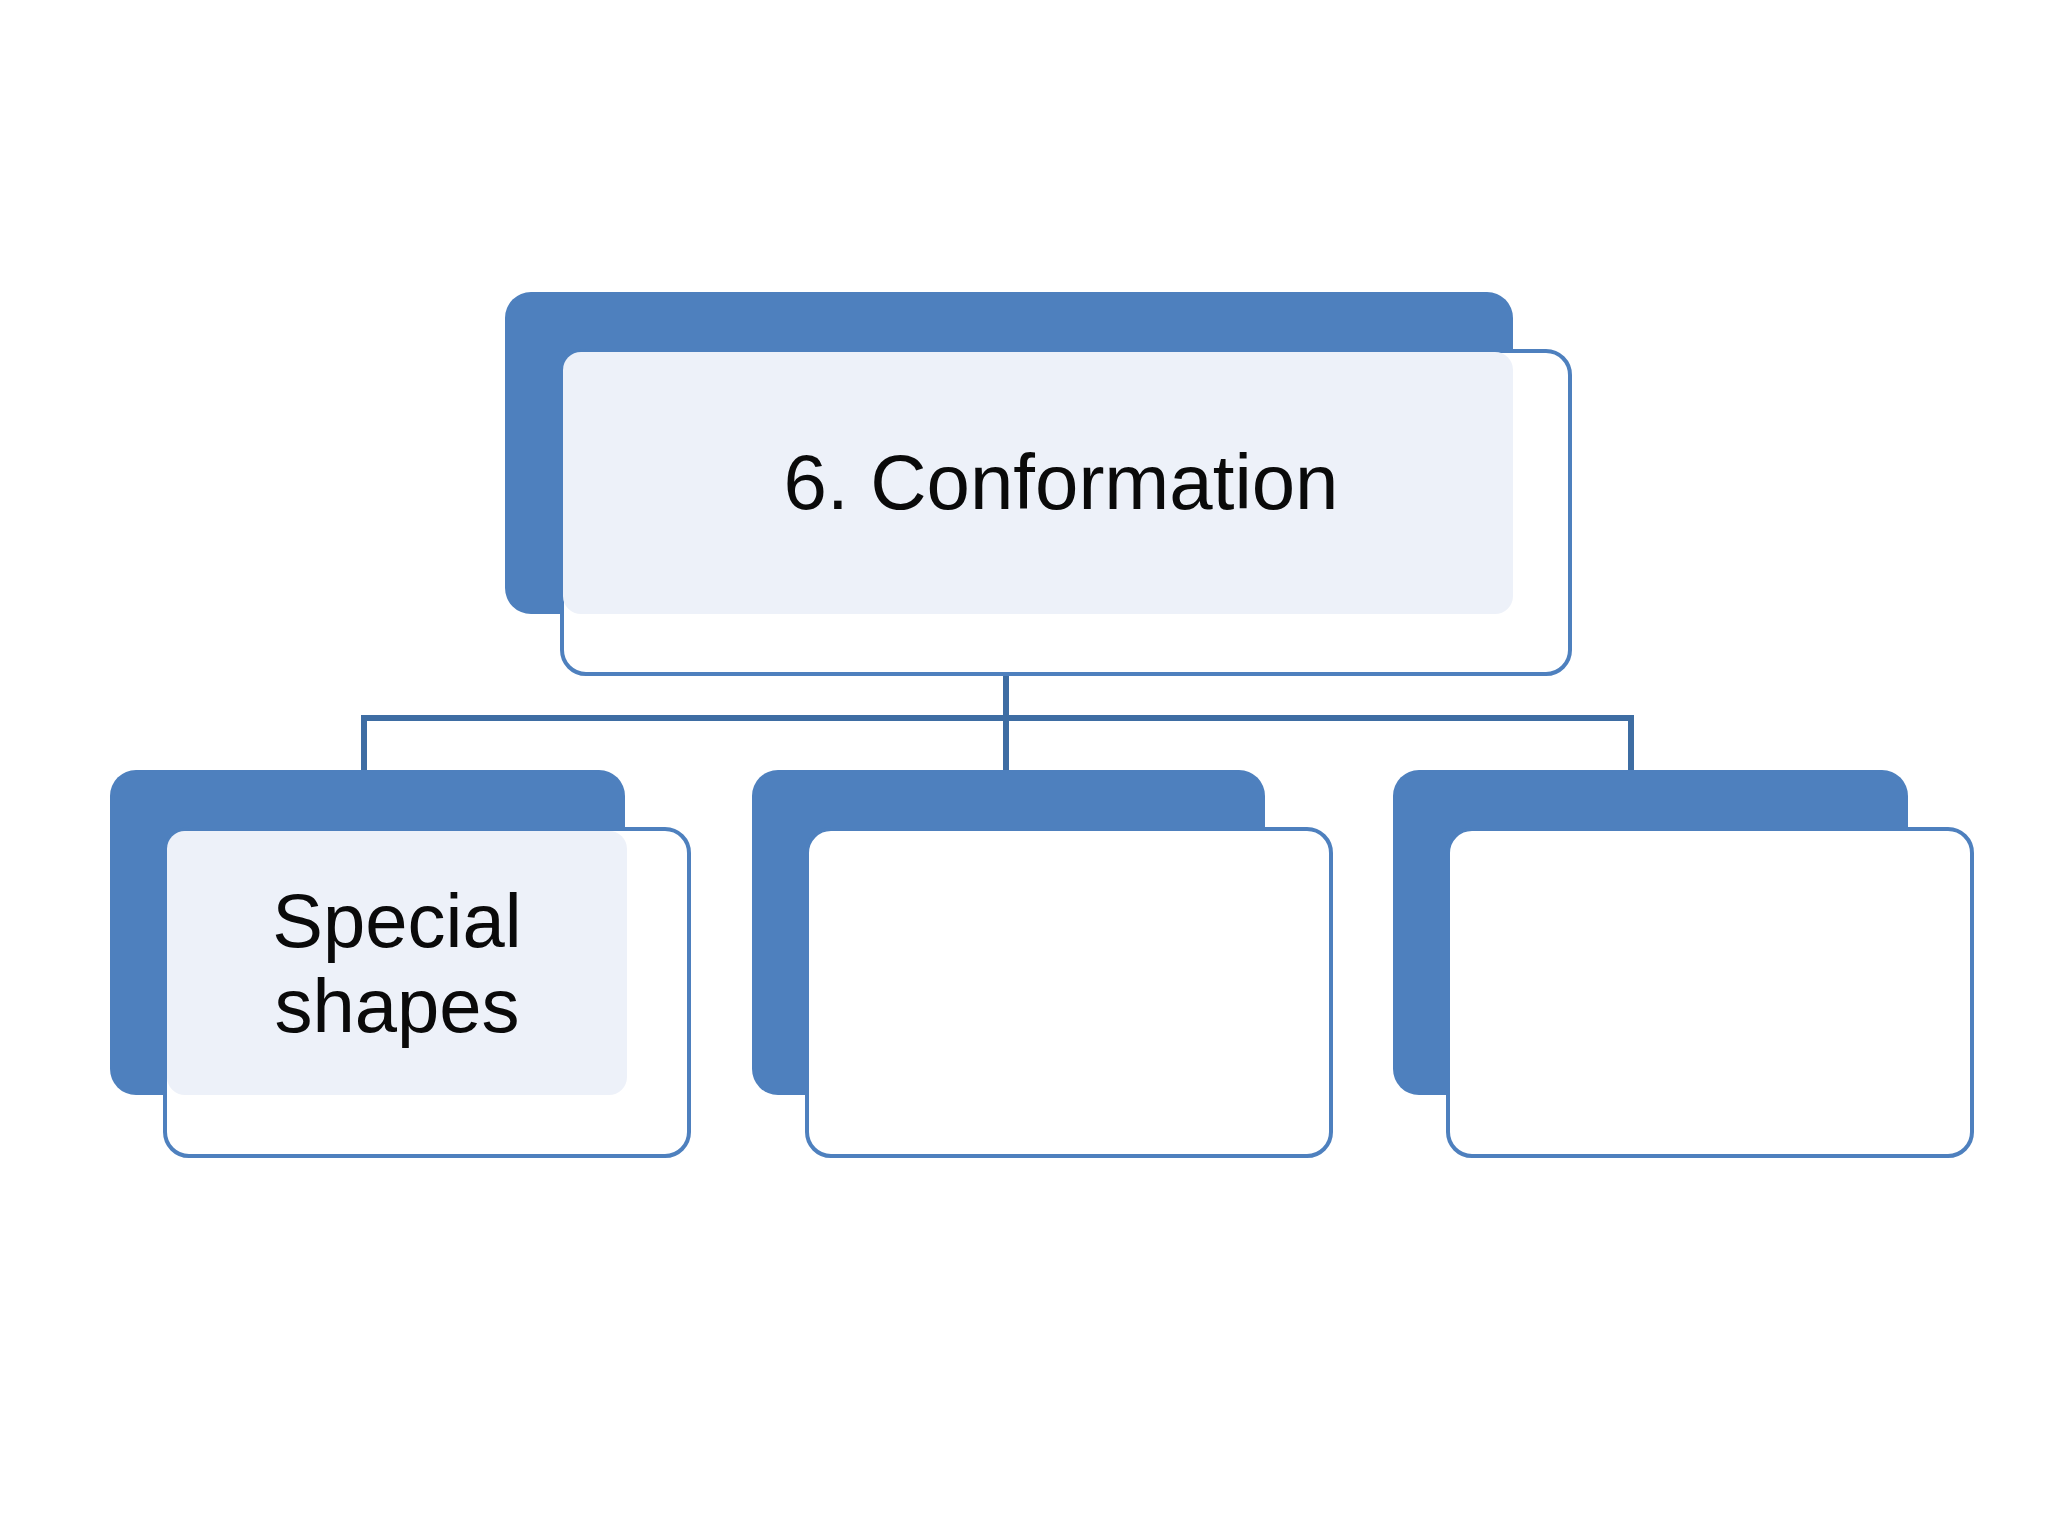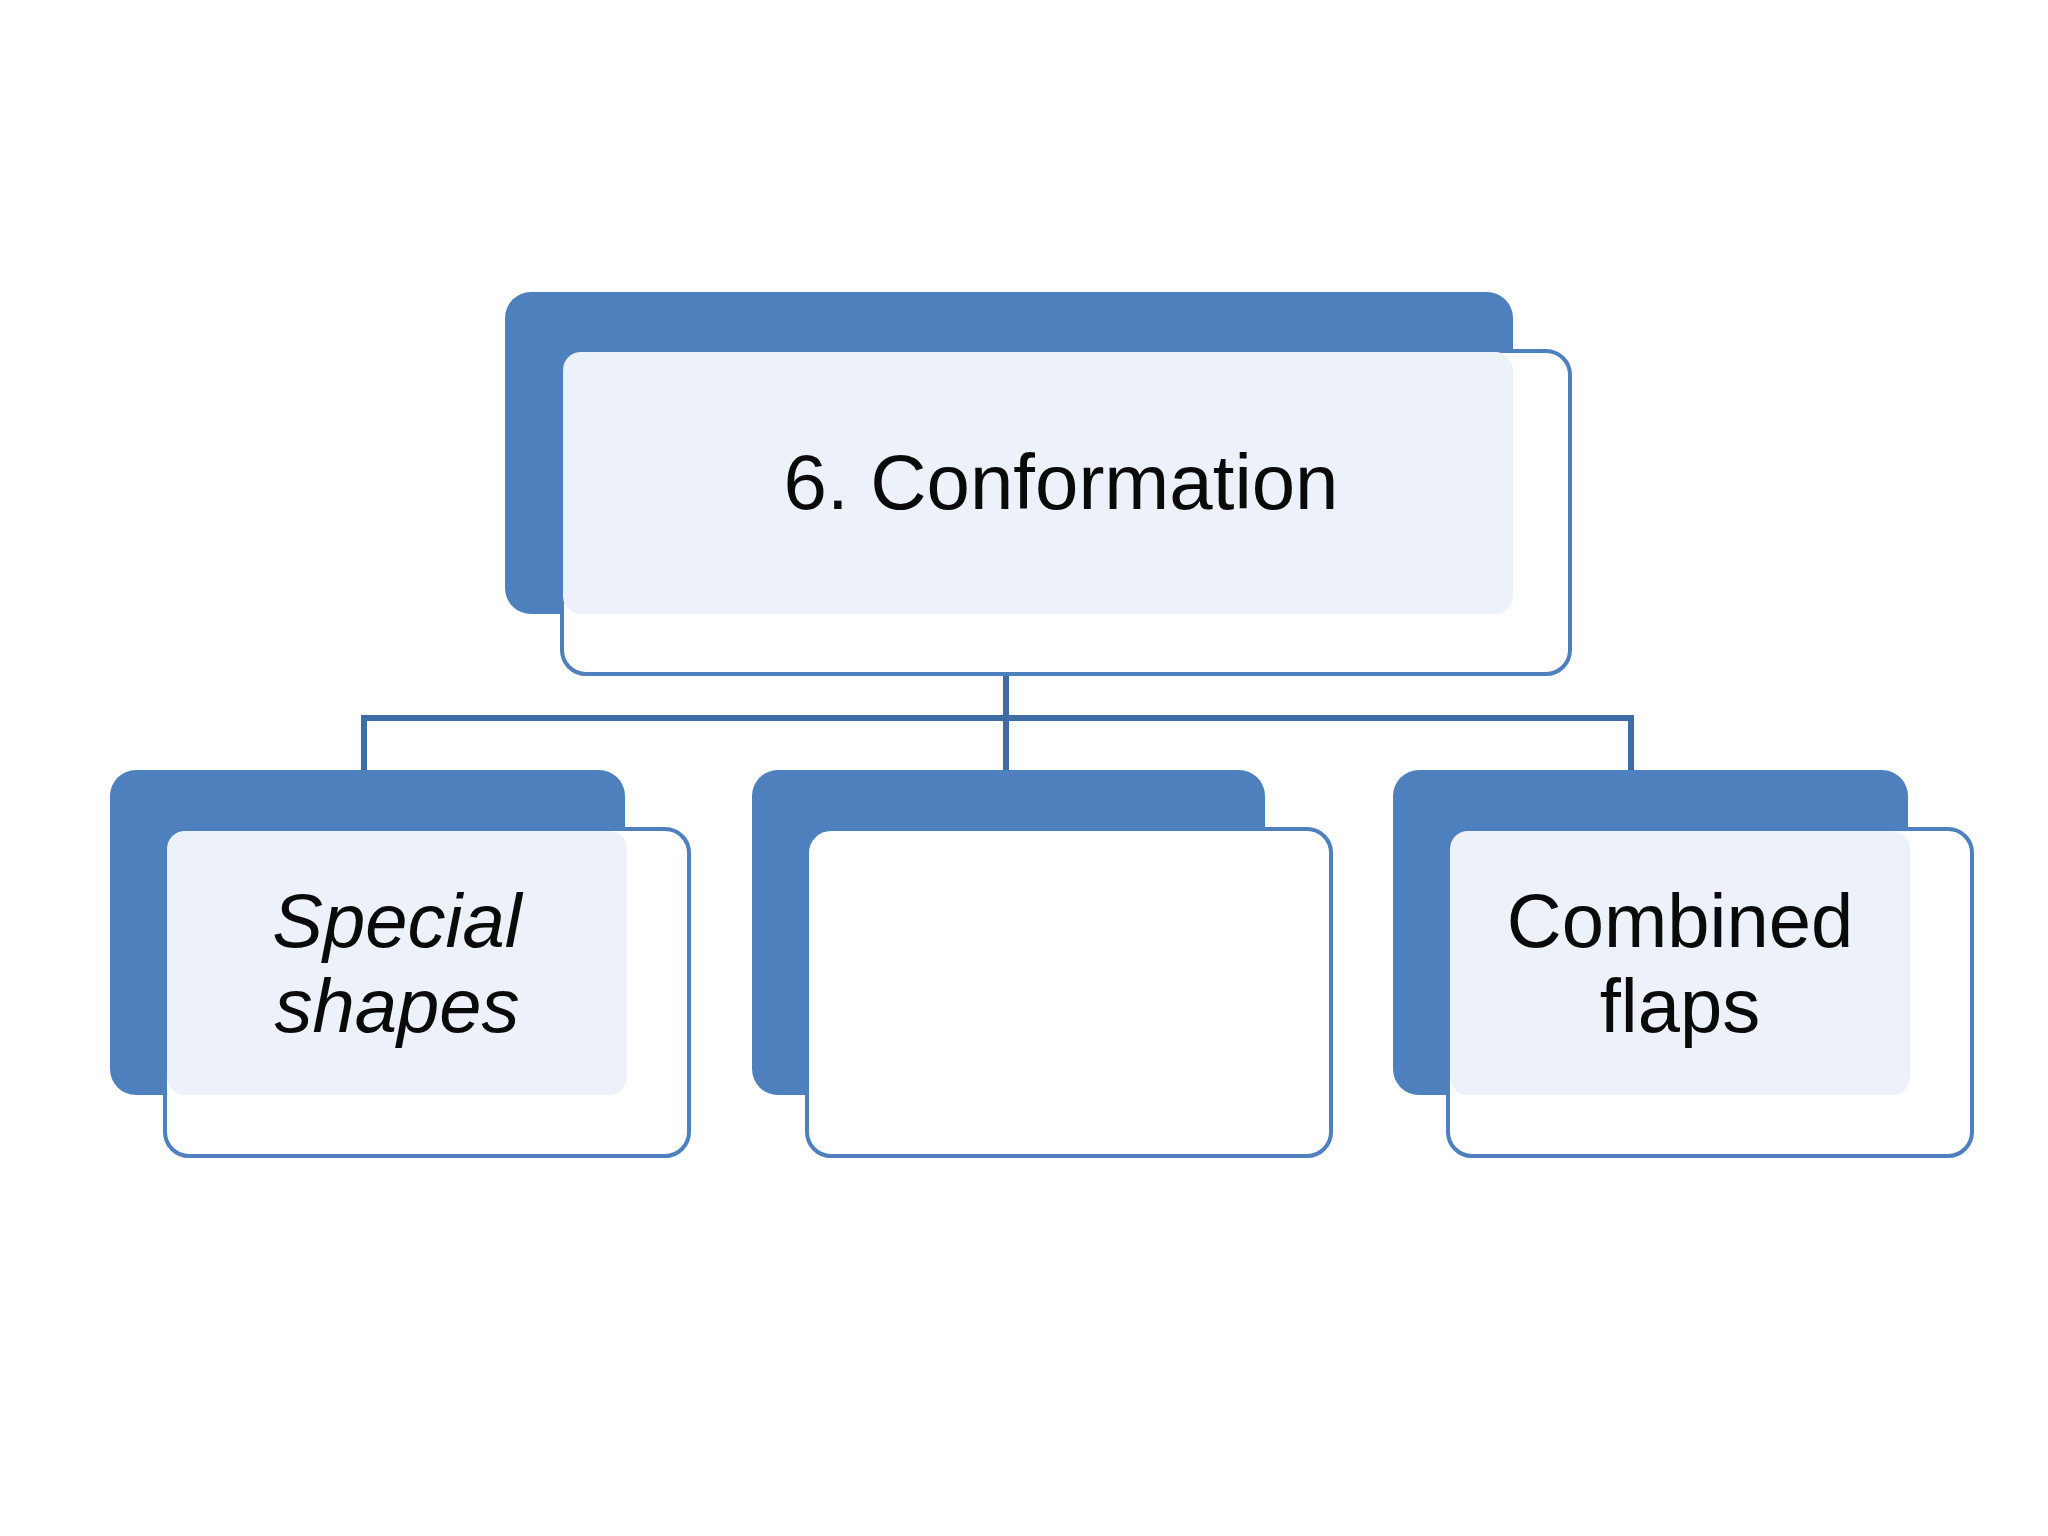--- a/index.html
+++ b/index.html
@@ -66,21 +66,21 @@
   #node-root { left: 0; top: 0; width: 2048px; height: 720px; }
   #node-root .back    { left: 505px;  top: 292px; width: 1008px; height: 322px; }
   #node-root .outline { left: 560px;  top: 349px; width: 1012px; height: 327px; }
   #node-root .fill    { left: 563px;  top: 352px; width: 950px;  height: 262px; padding-left: 46px; }
   #node-root .label   { font-size: 78px; }
 
   
   #node-child-0 { left: 0; top: 0; width: 2048px; height: 1200px; }
   #node-child-0 .back    { left: 110px; top: 770px; width: 515px; height: 325px; }
   #node-child-0 .outline { left: 163px; top: 827px; width: 528px; height: 331px; }
-  #node-child-0 .fill    { left: 167px; top: 831px; width: 460px;  height: 264px; font-style: italic; }
+  #node-child-0 .fill    { left: 167px; top: 831px; width: 460px;  height: 264px; }
   #node-child-0 .label   { font-size: 76px; }
 
   
   #node-child-1 { left: 0; top: 0; width: 2048px; height: 1200px; }
   #node-child-1 .back    { left: 752px; top: 770px; width: 513px; height: 325px; }
   #node-child-1 .outline { left: 805px; top: 827px; width: 528px; height: 331px; }
   #node-child-1 .fill    { left: 809px; top: 831px; width: 458px;  height: 264px; }
   #node-child-1 .label   { font-size: 76px; }
 
   
@@ -119,19 +119,15 @@
   </div>
 
   <div class="node" id="node-child-1">
     <div class="back"></div>
     <div class="outline"></div>
   </div>
 
   <div class="node" id="node-child-2">
     <div class="back"></div>
     <div class="outline"></div>
-    <div class="fill">
-      <span class="label">Combined
-flaps</span>
-    </div>
   </div>
 
 </div>
 
 </body></html>

